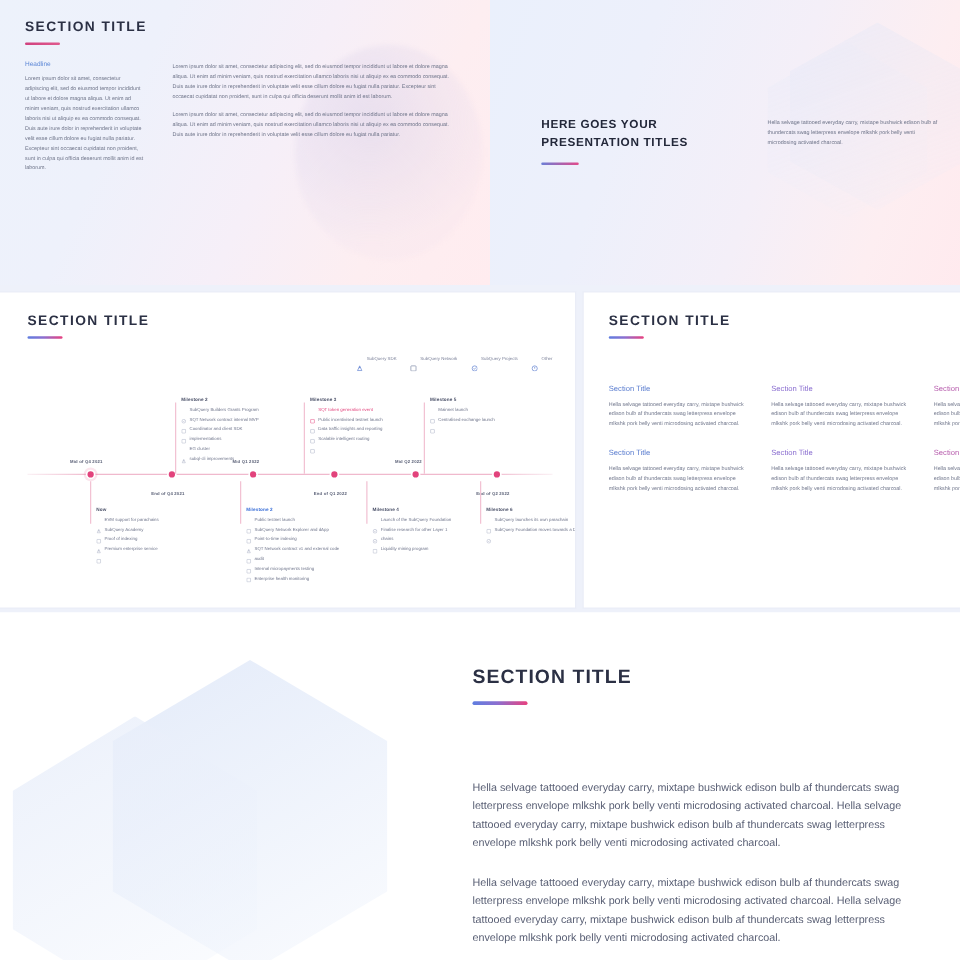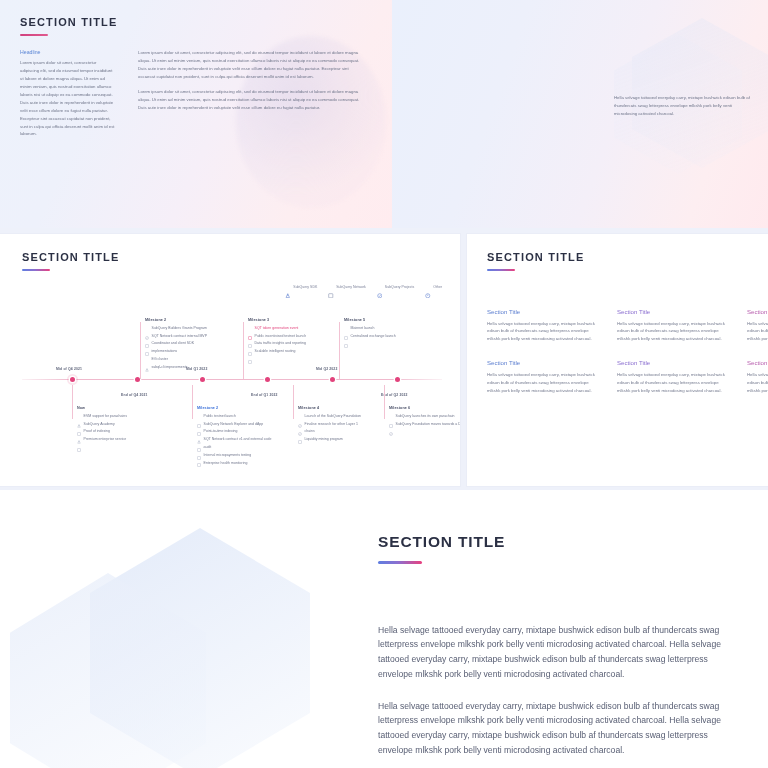--- a/index.html
+++ b/index.html
@@ -138,20 +138,25 @@
       </div>
     </div>
   </div>
 
   <div class="panel-b">
     <div class="hexwatermark" style="left:222px;top:18px;width:160px;height:168px;">
       <div class="hex" style="left:18px;top:0;width:140px;height:150px;background:linear-gradient(160deg,rgba(220,228,246,.62),rgba(232,236,250,.18));"></div>
       <div class="hex" style="left:0;top:16px;width:128px;height:140px;background:linear-gradient(160deg,rgba(226,232,248,.5),rgba(240,242,252,.12));"></div>
     </div>
 
+    <div style="position:absolute;left:41px;top:92px;width:150px;">
+      <div class="big-title">HERE GOES YOUR</div>
+      <div class="big-title">PRESENTATION TITLES</div>
+      <div class="rule mix" style="margin-top:9px;width:30px;"></div>
+    </div>
 
     <div class="body-txt" style="position:absolute;left:222px;top:94px;width:140px;">Hella selvage tattooed everyday carry, mixtape bushwick edison bulb af thundercats swag letterpress envelope mlkshk pork belly venti microdosing activated charcoal.</div>
   </div>
 </div>
 
 <div class="mid-band"></div>
 
 <div class="card card-timeline">
 
   <div style="position:absolute;left:22px;top:17px;">

